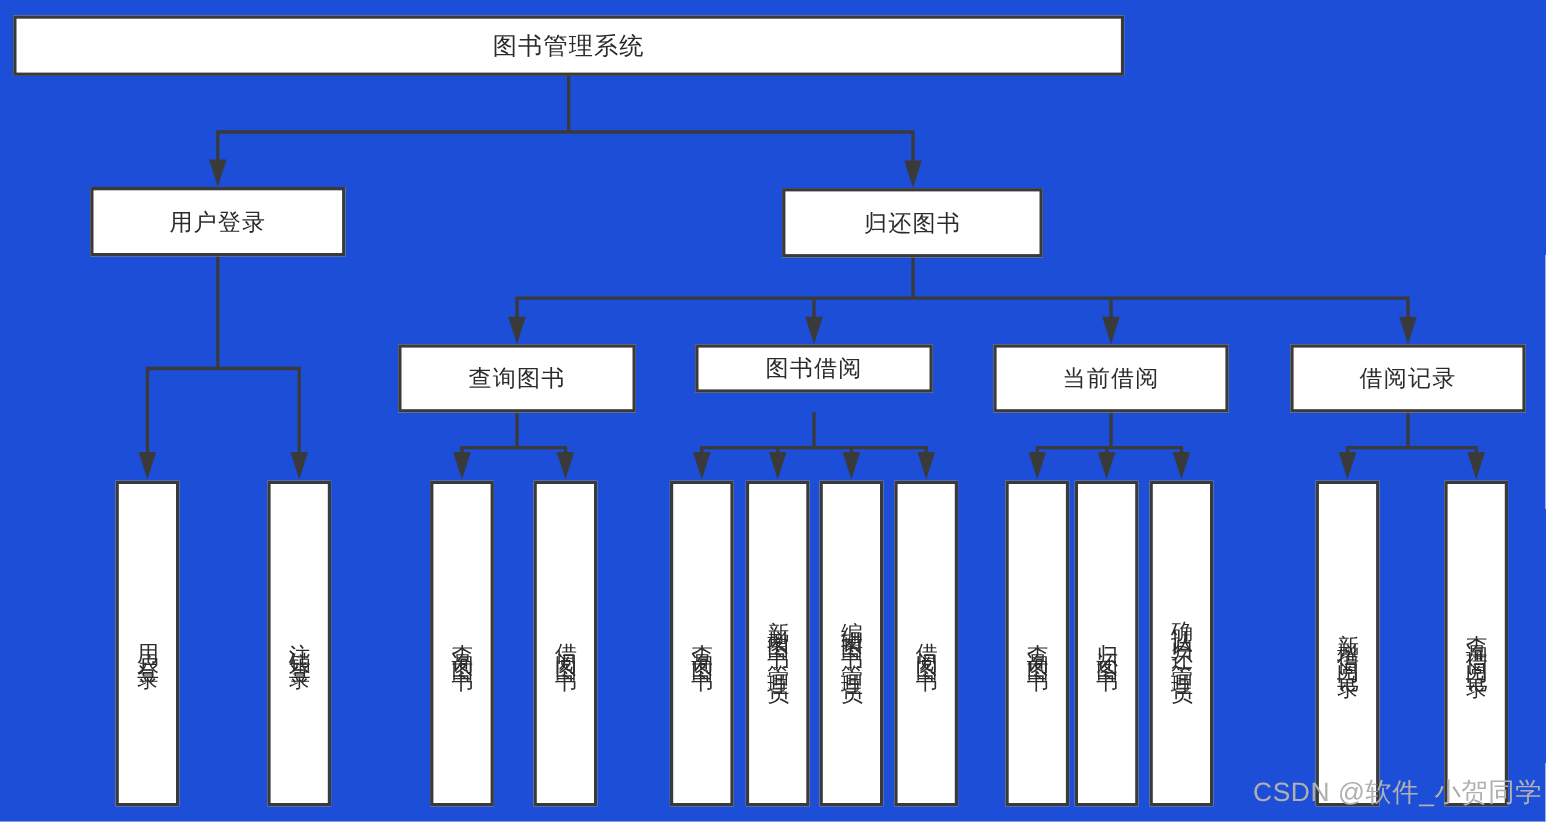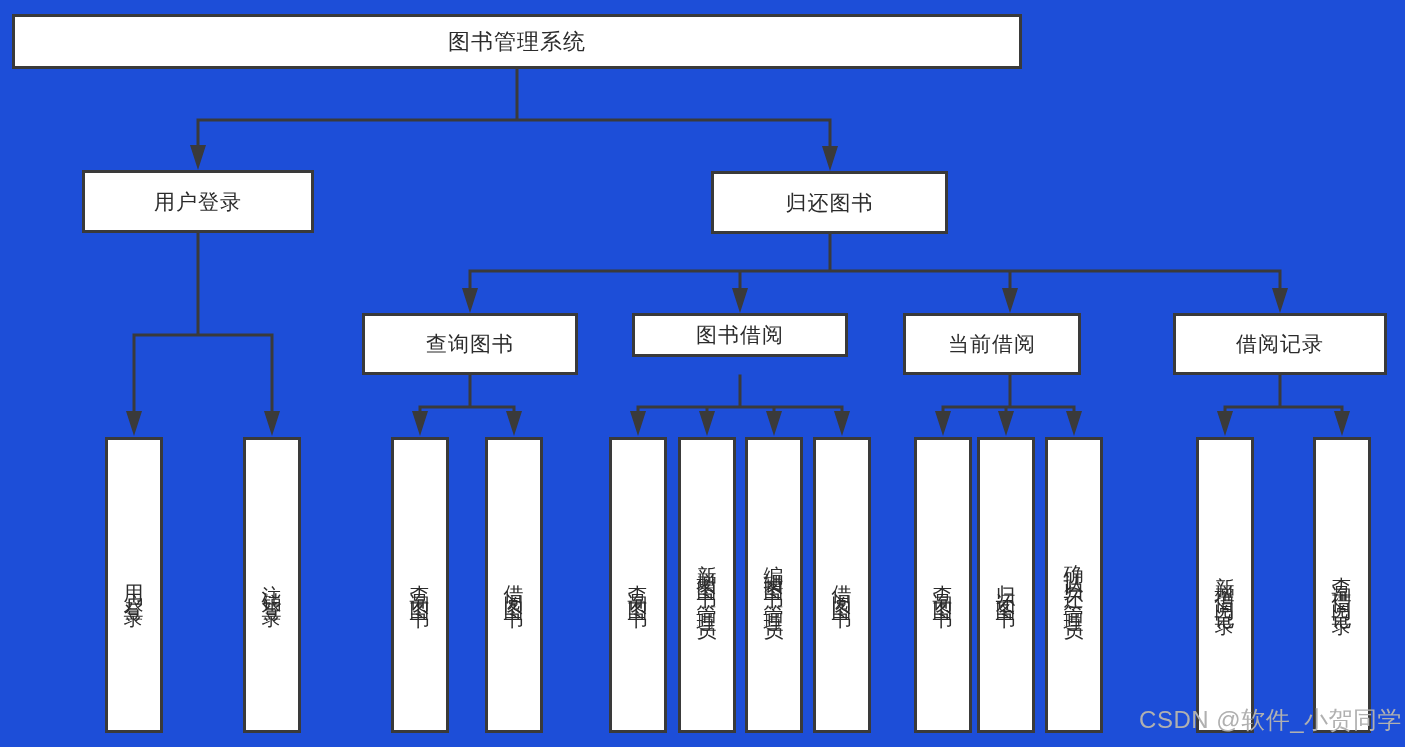--- a/index.html
+++ b/index.html
@@ -87,21 +87,21 @@
   <div class="box" style="left:711px;top:171px;width:237px;height:63px">
     <span class="h-label">归还图书</span>
   </div>
 
   <div class="box" style="left:362px;top:313px;width:216px;height:62px">
     <span class="h-label">查询图书</span>
   </div>
   <div class="box" style="left:632px;top:313px;width:216px;height:44px">
     <span class="h-label">图书借阅</span>
   </div>
-  <div class="box" style="left:903px;top:313px;width:178px;height:62px">
+  <div class="box" style="left:903px;top:313px;width:214px;height:62px">
     <span class="h-label">当前借阅</span>
   </div>
   <div class="box" style="left:1173px;top:313px;width:214px;height:62px">
     <span class="h-label">借阅记录</span>
   </div>
 
   <div class="box leaf" style="left:105px;top:437px;width:58px;height:296px">
     <span class="v-label">用户登录</span>
   </div>
   <div class="box leaf" style="left:243px;top:437px;width:58px;height:296px">

